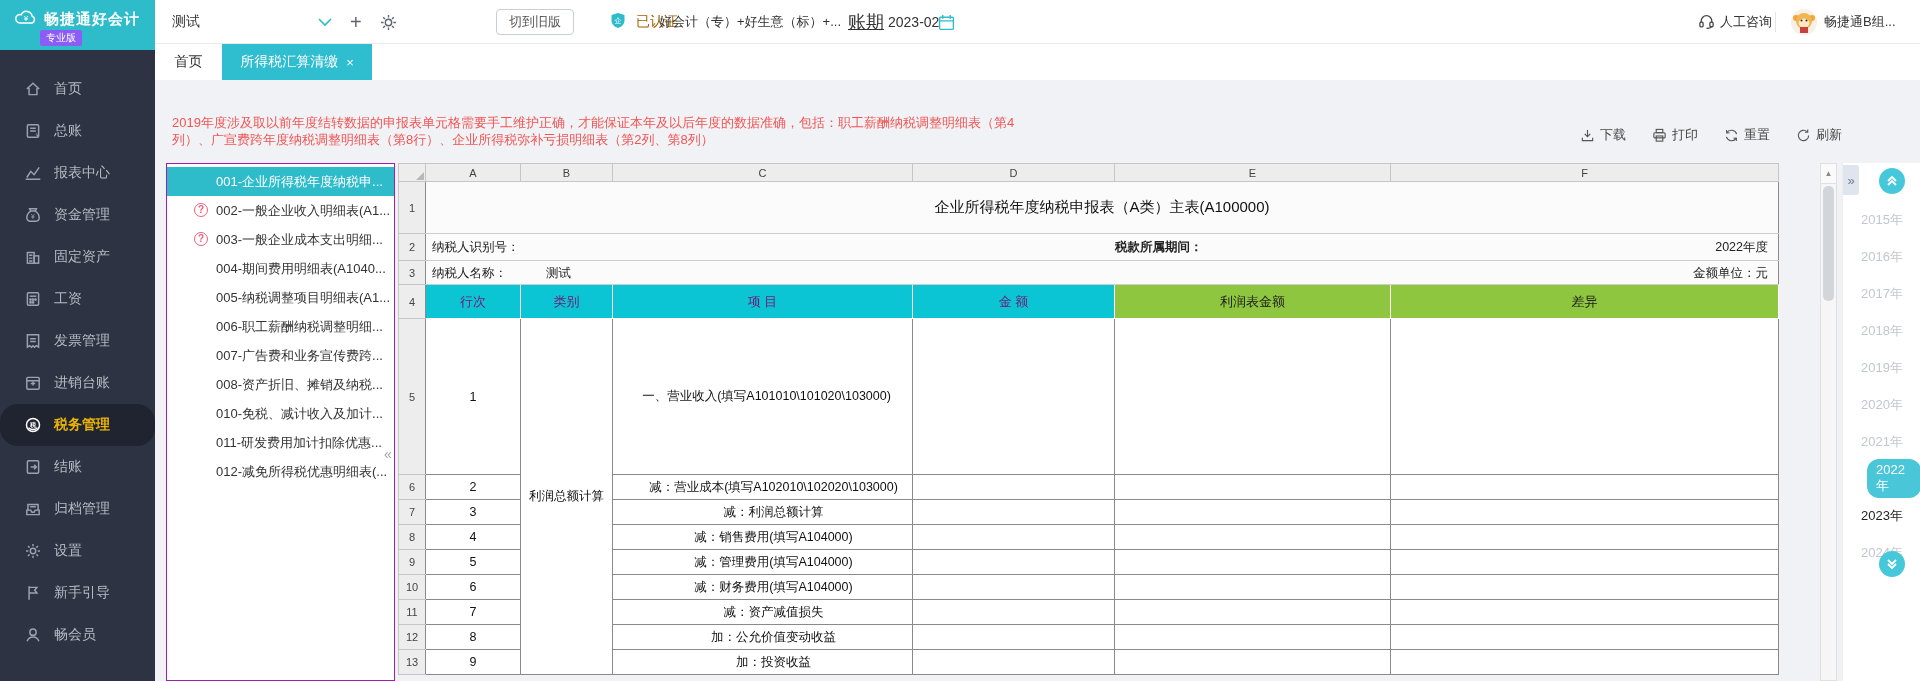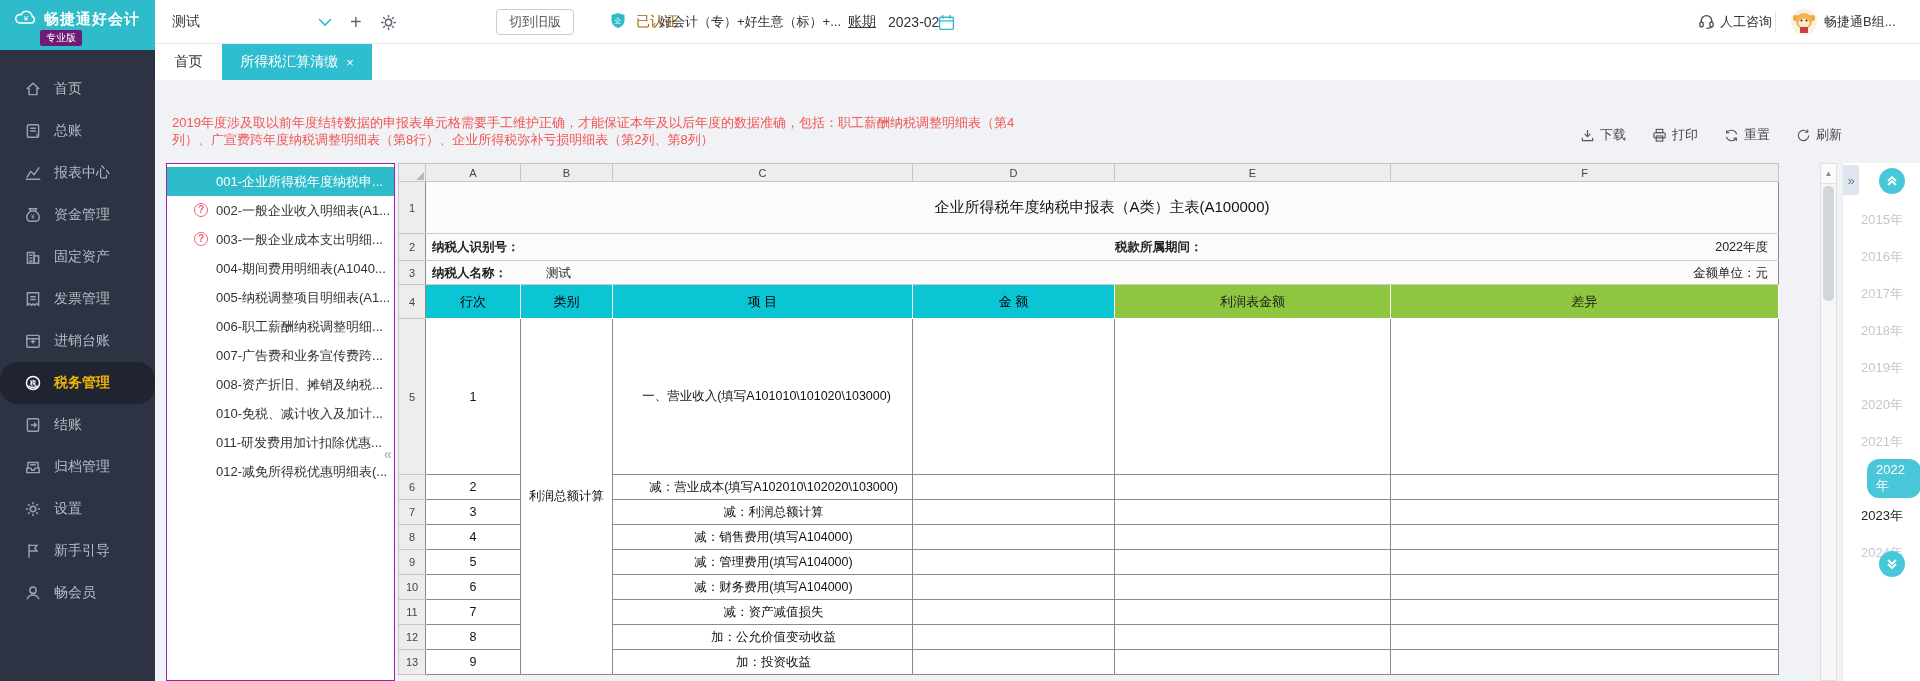--- a/index.html
+++ b/index.html
@@ -3,30 +3,30 @@
 <meta charset="utf-8">
 <style>
   * { margin:0; padding:0; box-sizing:border-box; }
   html,body { width:1920px; height:681px; overflow:hidden; font-family:"Liberation Sans",sans-serif; background:#f0f2f5; }
 
   
   .topbar { position:absolute; left:0; top:0; width:1920px; height:44px; background:#fff; border-bottom:1px solid #e7e9ec; z-index:20; }
   .logo { position:absolute; left:0; top:0; width:155px; height:50px; background:#2fbcca; z-index:30; color:#fff; }
   .logo-row { display:flex; align-items:center; gap:6px; padding:7px 0 0 14px; }
   .logo-title { font-size:15px; font-weight:bold; letter-spacing:1px; }
-  .logo-edition { position:absolute; left:40px; top:30px; font-size:10px; background:#701a75; padding:1px 6px; border-radius:2px; }
+  .logo-edition { position:absolute; left:40px; top:30px; font-size:10px; background:#8b5cf6; padding:1px 6px; border-radius:2px; }
   .tb-item { position:absolute; top:0; height:44px; display:flex; align-items:center; font-size:13px; color:#333; }
   .company { left:172px; font-size:14px; }
   .chev { left:318px; }
   .plus { left:350px; font-size:20px; color:#5f6672; }
   .gear { left:380px; }
   .oldver { left:496px; top:9px; height:26px; padding:0 12px; border:1px solid #c9ced6; border-radius:4px; font-size:13px; color:#555; display:flex; align-items:center; background:#fff; }
   .cert { left:610px; gap:10px; color:#a16207; font-size:14px; }
   .products { left:659px; }
-  .period-label { left:848px; font-size:14px;text-decoration:underline; }
+  .period-label { left:848px; font-size:18px;text-decoration:underline; }
   .period-value { left:888px; font-size:14px; }
   .cal { left:938px; }
   .support { left:1698px; gap:5px; }
   .tb-divider { position:absolute; left:1775px; top:12px; width:1px; height:20px; background:#e2e4e8; }
   .avatar { left:1790px; }
   .username { left:1824px; }
 
   
   .sidebar { position:absolute; left:0; top:44px; width:155px; height:637px; background:#2d3343; padding-top:24px; z-index:10; }
   .side-item { height:42px; display:flex; align-items:center; gap:12px; padding-left:24px; color:#b6bac4; font-size:14px; cursor:pointer; }
@@ -61,26 +61,26 @@
   table.grid td, table.grid th { overflow:hidden; white-space:nowrap; font-weight:normal; }
   .rL { height:18px; }
   .rL th { background:#ededed; border:1px solid #c6c6c6; font-size:11px; color:#444; }
   .corner { position:relative; }
   .corner-tri { position:absolute; right:1px; bottom:1px; width:0; height:0; border-left:8px solid transparent; border-bottom:8px solid #b8b8b8; }
   .gut { background:#ededed; border:1px solid #c6c6c6; border-right:1px solid #8a8a8a; font-size:11px; color:#444; text-align:center; }
   .r1 { height:52px; } .r2 { height:27px; } .r3 { height:24px; }
   .r4 { height:34px; } .r5 { height:156px; } .rD { height:25px; }
   .band { border-bottom:1px solid #cdcdcd; background:#fbfbfb; position:relative; font-size:12.5px; color:#222; }
   .title-cell { text-align:center; font-size:15px; font-weight:bold; color:#111; }
-  .band .lbl { position:absolute; left:6px; top:50%; transform:translateY(-50%); font-weight:bold; }
+  .band .lbl { position:absolute; left:6px; top:50%; transform:translateY(-50%); font-weight:normal; }
   .band .mid { position:absolute; left:689px; top:50%; transform:translateY(-50%); font-weight:bold; }
   .band .val-r { position:absolute; right:10px; top:50%; transform:translateY(-50%); }
   .band .val-in { position:absolute; left:120px; top:50%; transform:translateY(-50%); }
   .hcell { text-align:center; font-size:13px; font-weight:bold; border:1px solid #fff; }
-  .hcyan { background:#0bc5d5; color:#000000; }
+  .hcyan { background:#0bc5d5; color:#701a75; }
   .hgreen { background:#8fc63f; color:#1c1c1c; }
   .dcell { border:1px solid #8a8a8a; font-size:12.5px; color:#111; }
   .line-no { text-align:center; }
   .cat-cell { text-align:center; font-weight:bold; }
   .item-cell { padding-left:8px; font-weight:bold;text-align:center; }
   .item-ind { padding-left:22px; }
 
   
   .vscroll { position:absolute; left:1820px; top:163px; width:17px; height:518px; background:#f6f6f6; border:1px solid #e0e0e0; }
   .vs-up { height:20px; display:flex; align-items:center; justify-content:center; font-size:8px; color:#8a8a8a; border-bottom:1px solid #e0e0e0; background:#fafafa; }
@@ -209,20 +209,34 @@
   </div>
   <div class="side-item">
     <span class="sicon">
         <svg width="18" height="18" viewBox="0 0 16 16">
           <rect x="3" y="4" width="6" height="9.5"></rect>
           <rect x="9" y="7" width="4" height="6.5"></rect>
           <path d="M4.5 6.5h3M4.5 9h3M4.5 11.5h3"></path>
         </svg>
       </span>
     <span>固定资产</span>
+  </div>
+  <div class="side-item">
+    <span class="sicon">
+        <svg width="18" height="18" viewBox="0 0 16 16">
+          <rect x="3" y="2.5" width="10" height="11" rx="1"></rect>
+          <path d="M5 5.5h6"></path>
+          <circle cx="5.8" cy="8.5" r="0.6"></circle>
+          <circle cx="8" cy="8.5" r="0.6"></circle>
+          <circle cx="10.2" cy="8.5" r="0.6"></circle>
+          <circle cx="5.8" cy="11" r="0.6"></circle>
+          <circle cx="8" cy="11" r="0.6"></circle>
+        </svg>
+      </span>
+    <span>工资</span>
   </div>
   <div class="side-item">
     <span class="sicon">
         <svg width="18" height="18" viewBox="0 0 16 16">
           <path d="M3 2.5 h10 v11 l-2-1.3 -1.7 1.3 -1.3-1.3 -1.3 1.3 -1.7-1.3 -2 1.3 z"></path>
           <path d="M5.5 6h5M5.5 8.5h5"></path>
         </svg>
       </span>
     <span>发票管理</span>
   </div>

